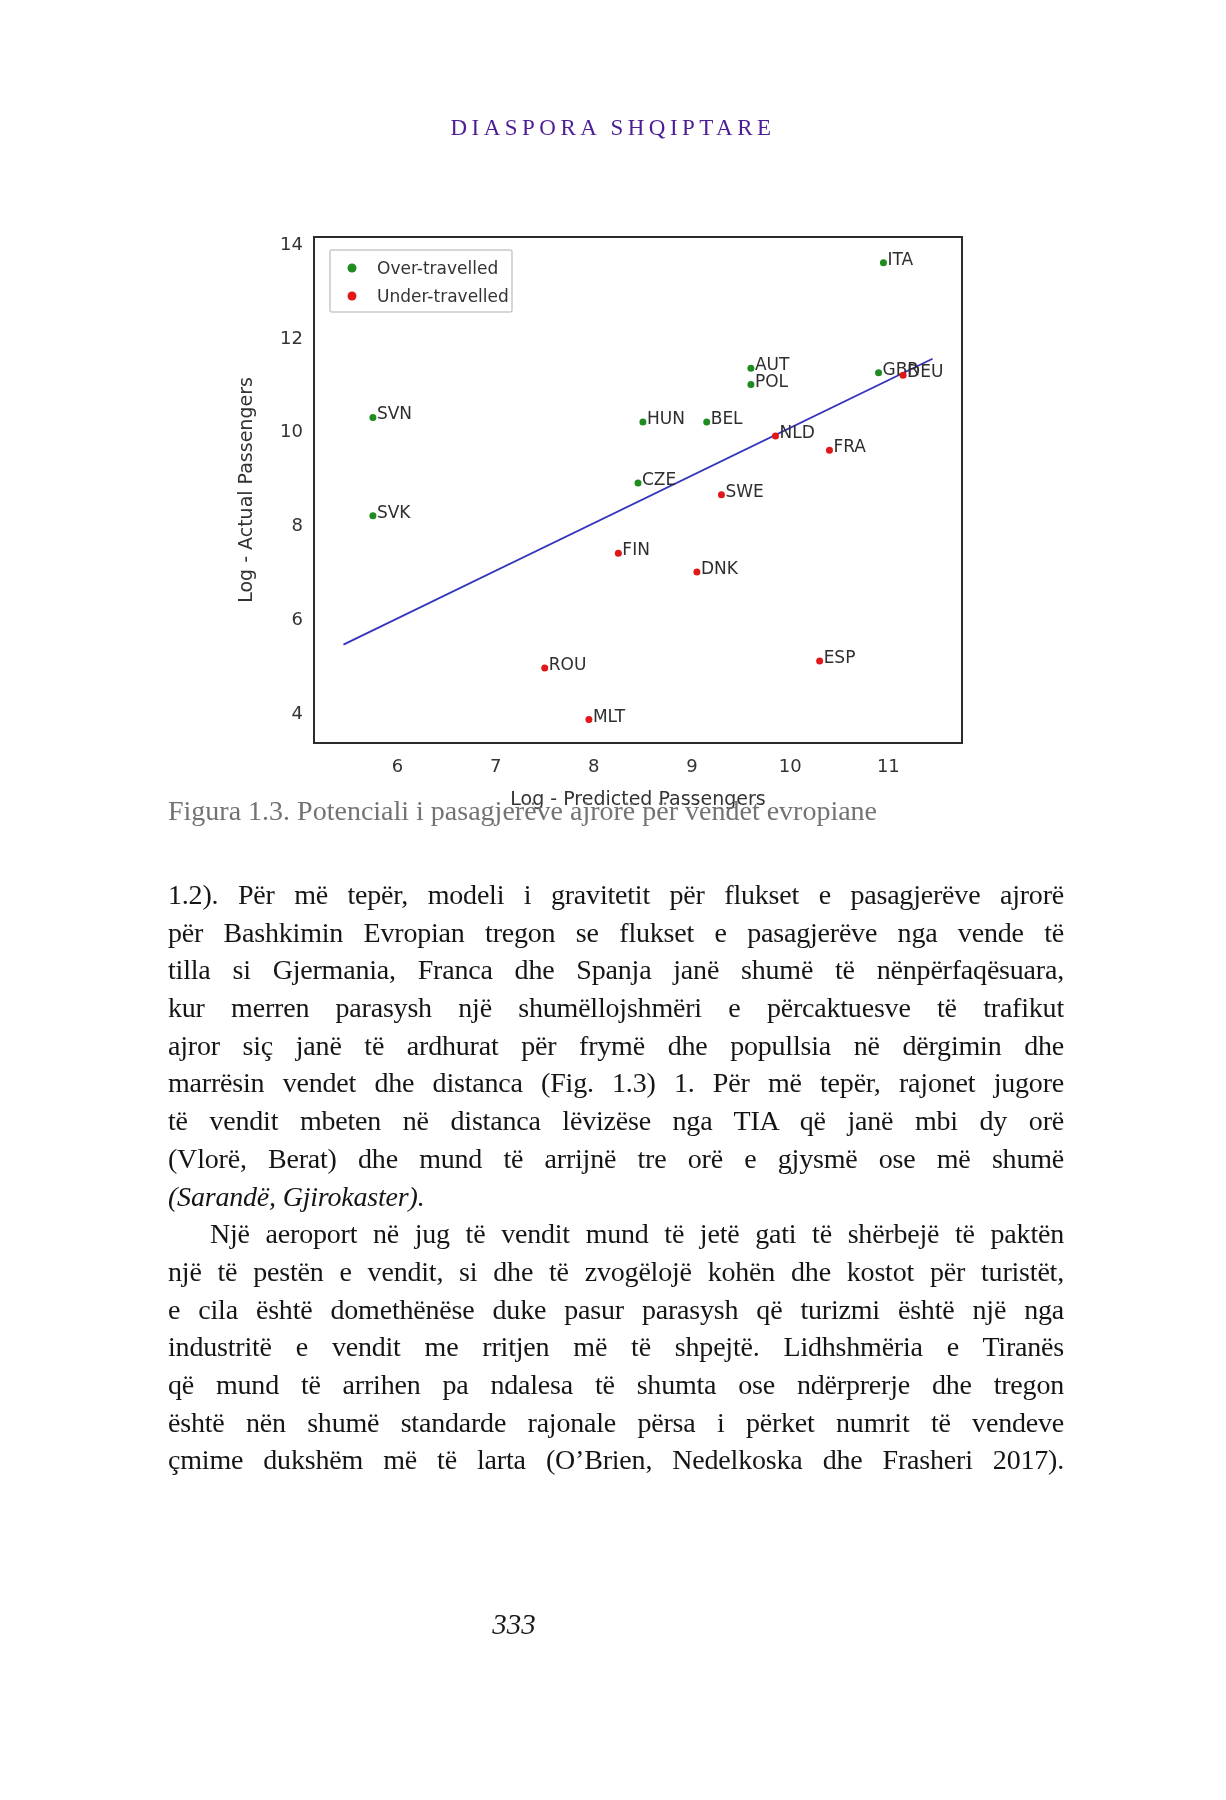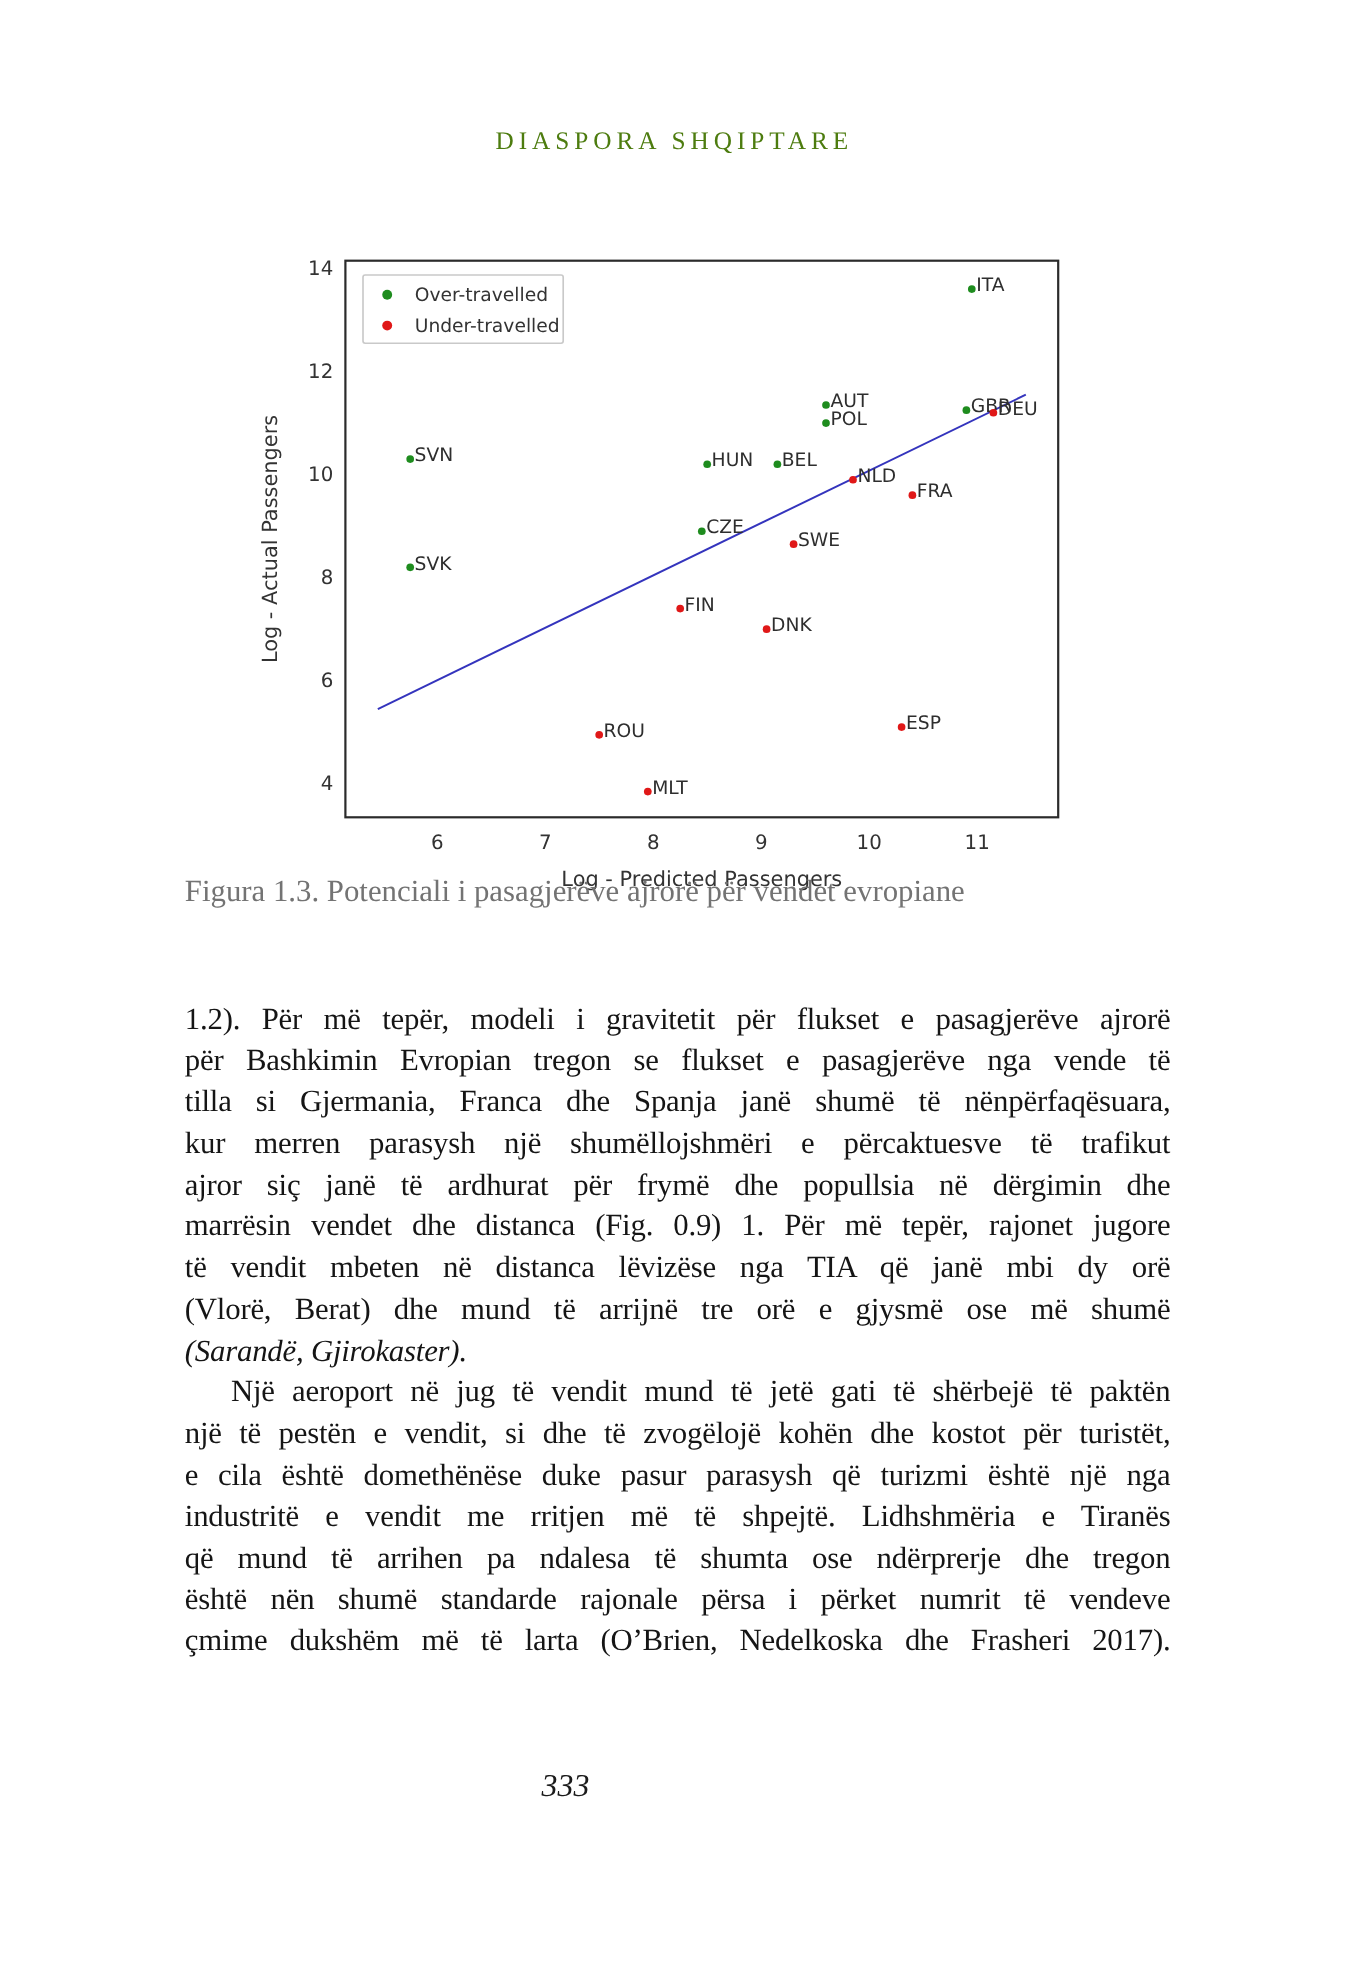--- a/index.html
+++ b/index.html
@@ -1,23 +1,23 @@
 <!DOCTYPE html>
 <html><head>
 <meta charset="utf-8">
 <style>
   html,body{margin:0;padding:0;background:#ffffff;}
   body{width:1226px;height:1800px;position:relative;font-family:"Liberation Serif",serif;}
   .running-header{position:absolute;top:115px;left:0;width:1226px;text-align:center;
-    font-size:23px;letter-spacing:4.5px;color:#4d7c0f;}
+    font-size:23px;letter-spacing:4.5px;color:#4c1d95;}
   .figure{position:absolute;left:230px;top:200px;width:800px;height:620px;}
   .figure svg{display:block;}
   .caption{position:absolute;left:168px;top:793px;width:900px;
     font-size:28px;line-height:36px;color:#737373;}
-  .body-text{position:absolute;left:168px;top:908px;width:896px;}
+  .body-text{position:absolute;left:168px;top:876px;width:896px;}
   .line{font-family:"Liberation Serif",serif;font-size:28px;line-height:37.7px;height:37.7px;
     letter-spacing:-0.2px;color:#151515;text-align:justify;text-align-last:justify;overflow:hidden;}
   .line.short{text-align-last:left;font-style:italic;}
   .line.indent{text-indent:42px;}
   .page-number{position:absolute;top:1608px;left:0;width:1028px;text-align:center;
     font-size:29px;color:#1b1b1b;font-style:italic;}
 </style>
 </head>
 <body>
 
@@ -86,21 +86,21 @@
 </div>
 
 <div class="caption">Figura 1.3. Potenciali i pasagjerëve ajrorë për vendet evropiane</div>
 
 <div class="body-text">
     <div class="line">1.2). Për më tepër, modeli i gravitetit për flukset e pasagjerëve ajrorë</div>
     <div class="line">për Bashkimin Evropian tregon se flukset e pasagjerëve nga vende të</div>
     <div class="line">tilla si Gjermania, Franca dhe Spanja janë shumë të nënpërfaqësuara,</div>
     <div class="line">kur merren parasysh një shumëllojshmëri e përcaktuesve të trafikut</div>
     <div class="line">ajror siç janë të ardhurat për frymë dhe popullsia në dërgimin dhe</div>
-    <div class="line">marrësin vendet dhe distanca (Fig. 0.9) 1. Për më tepër, rajonet jugore</div>
+    <div class="line">marrësin vendet dhe distanca (Fig. 1.3) 1. Për më tepër, rajonet jugore</div>
     <div class="line">të vendit mbeten në distanca lëvizëse nga TIA që janë mbi dy orë</div>
     <div class="line">(Vlorë, Berat) dhe mund të arrijnë tre orë e gjysmë ose më shumë</div>
     <div class="line short">(Sarandë, Gjirokaster).</div>
     <div class="line indent">Një aeroport në jug të vendit mund të jetë gati të shërbejë të paktën</div>
     <div class="line">një të pestën e vendit, si dhe të zvogëlojë kohën dhe kostot për turistët,</div>
     <div class="line">e cila është domethënëse duke pasur parasysh që turizmi është një nga</div>
     <div class="line">industritë e vendit me rritjen më të shpejtë. Lidhshmëria e Tiranës</div>
     <div class="line">që mund të arrihen pa ndalesa të shumta ose ndërprerje dhe tregon</div>
     <div class="line">është nën shumë standarde rajonale përsa i përket numrit të vendeve</div>
     <div class="line">çmime dukshëm më të larta (O’Brien, Nedelkoska dhe Frasheri 2017).</div>

